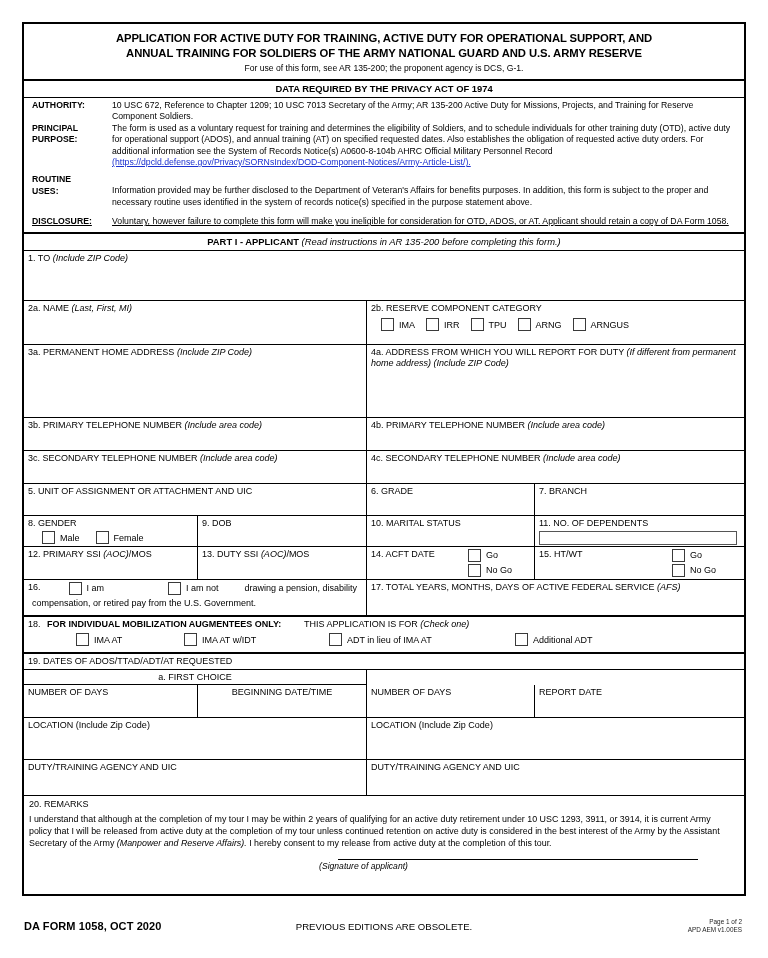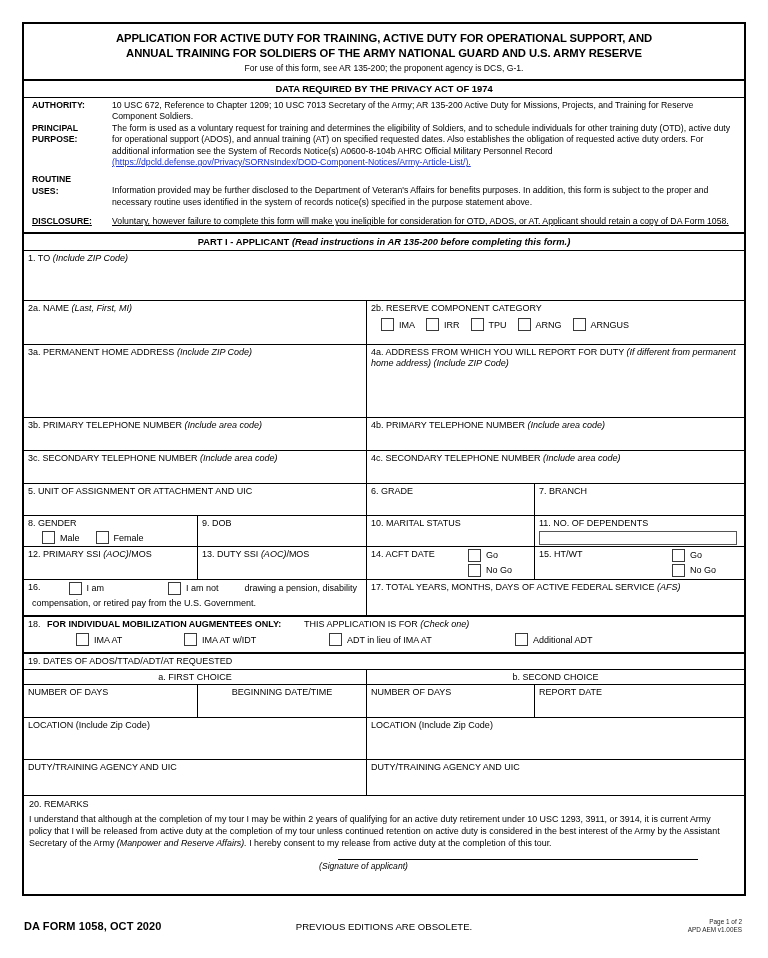--- a/index.html
+++ b/index.html
@@ -86,21 +86,21 @@
   .link { color: #1a2fd0; text-decoration: underline; }
 
   
   .part-banner {
     text-align: center;
     font-size: 9.4px;
     font-weight: bold;
     padding: 2px 0 2px 0;
     line-height: 12px;
   }
-  .part-banner i { font-weight: bold; font-style: italic; }
+  .part-banner i { font-weight: normal; font-style: italic; }
 
   
   .lbl {
     font-size: 9px;
     line-height: 11.5px;
     white-space: nowrap;
   }
   .lbl.wrap { white-space: normal; }
   .lbl i { font-style: italic; }
 
@@ -453,23 +453,20 @@
     <div class="row">
       <div class="cell bb" style="width:720px; height:16px;">
         <div class="lbl">19.  DATES OF ADOS/TTAD/ADT/AT REQUESTED</div>
       </div>
     </div>
 
     <div class="row">
       <div class="cell bb br center" style="width:343px; height:15px;">
         <div class="lbl">a.  FIRST CHOICE</div>
       </div>
-      <div class="cell bb center" style="width:377px; height:15px;">
-        <div class="lbl">b.  SECOND CHOICE</div>
-      </div>
     </div>
 
     <div class="row">
       <div class="cell bb br" style="width:174px; height:33px;">
         <div class="lbl">NUMBER OF DAYS</div>
       </div>
       <div class="cell bb br center" style="width:169px; height:33px;">
         <div class="lbl">BEGINNING DATE/TIME</div>
       </div>
       <div class="cell bb br" style="width:168px; height:33px;">

